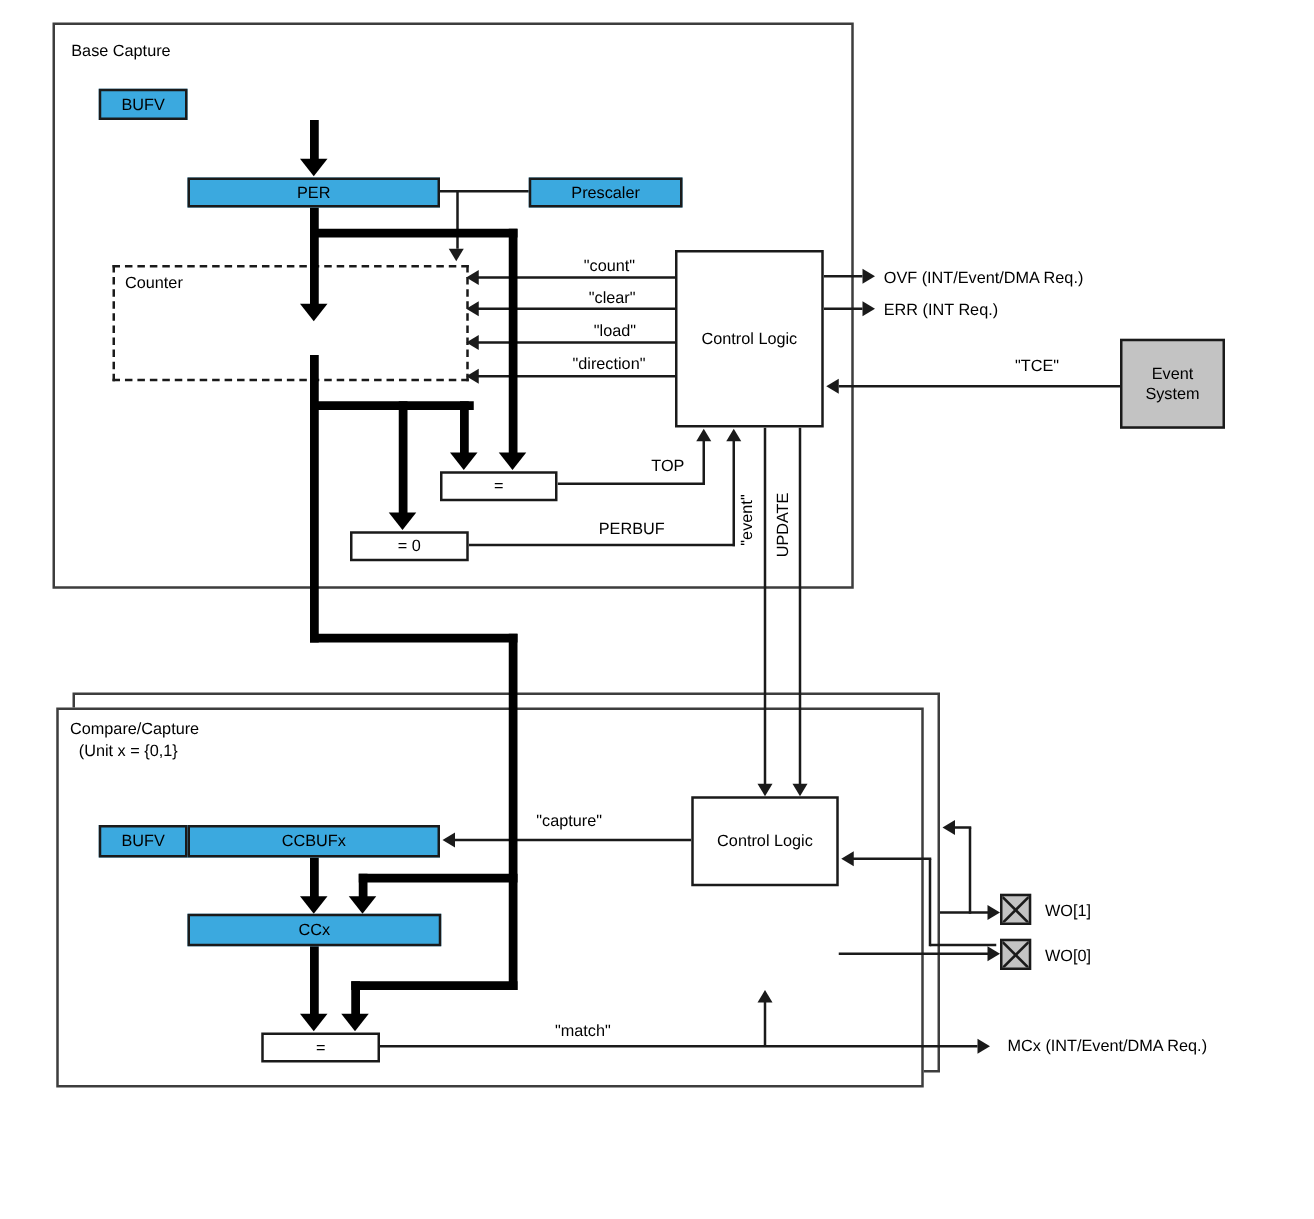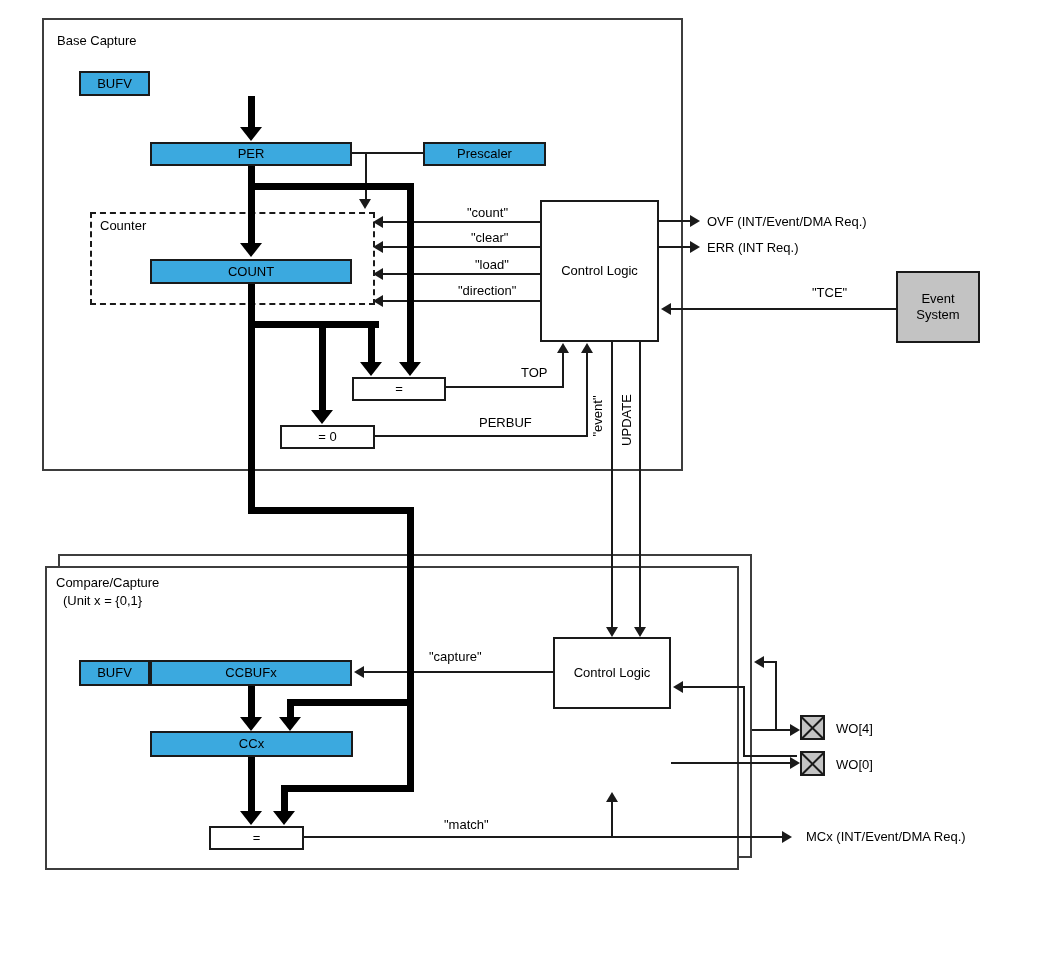--- a/index.html
+++ b/index.html
@@ -126,23 +126,20 @@
 
   <div class="box blue" style="left:79px;top:71px;width:71px;height:25px;">
       <span>BUFV</span>
     </div>
   <div class="box blue" style="left:150px;top:142px;width:202px;height:24px;">
       <span>PER</span>
     </div>
   <div class="box blue" style="left:423px;top:142px;width:123px;height:24px;">
       <span>Prescaler</span>
     </div>
-  <div class="box blue" style="left:150px;top:259px;width:202px;height:25px;">
-      <span>COUNT</span>
-    </div>
   <div class="box whitebg" style="left:540px;top:200px;width:119px;height:142px;">
       <span>Control Logic</span>
     </div>
   <div class="box graybg" style="left:896px;top:271px;width:84px;height:72px;">
       <span>Event System</span>
     </div>
   <div class="box whitebg" style="left:352px;top:377px;width:94px;height:24px;">
       <span>=</span>
     </div>
   <div class="box whitebg" style="left:280px;top:425px;width:95px;height:24px;">
@@ -190,16 +187,16 @@
   <div class="lbl" style="left:479px;top:415px;">PERBUF</div>
   <div class="rot" style="left:597px;top:416px;">"event"</div>
   <div class="rot" style="left:626px;top:420px;">UPDATE</div>
 
   <div class="lbl" style="left:56px;top:575px;">Compare/Capture</div>
   <div class="lbl" style="left:63px;top:593px;text-align:center;">(Unit x = {0,1}</div>
 
   <div class="lbl" style="left:429px;top:649px;">"capture"</div>
   <div class="lbl" style="left:444px;top:817px;">"match"</div>
   <div class="lbl" style="left:806px;top:829px;">MCx (INT/Event/DMA Req.)</div>
-  <div class="lbl" style="left:836px;top:721px;">WO[4]</div>
+  <div class="lbl" style="left:836px;top:721px;">WO[1]</div>
   <div class="lbl" style="left:836px;top:757px;">WO[0]</div>
 
 </div>
 
 </body></html>

